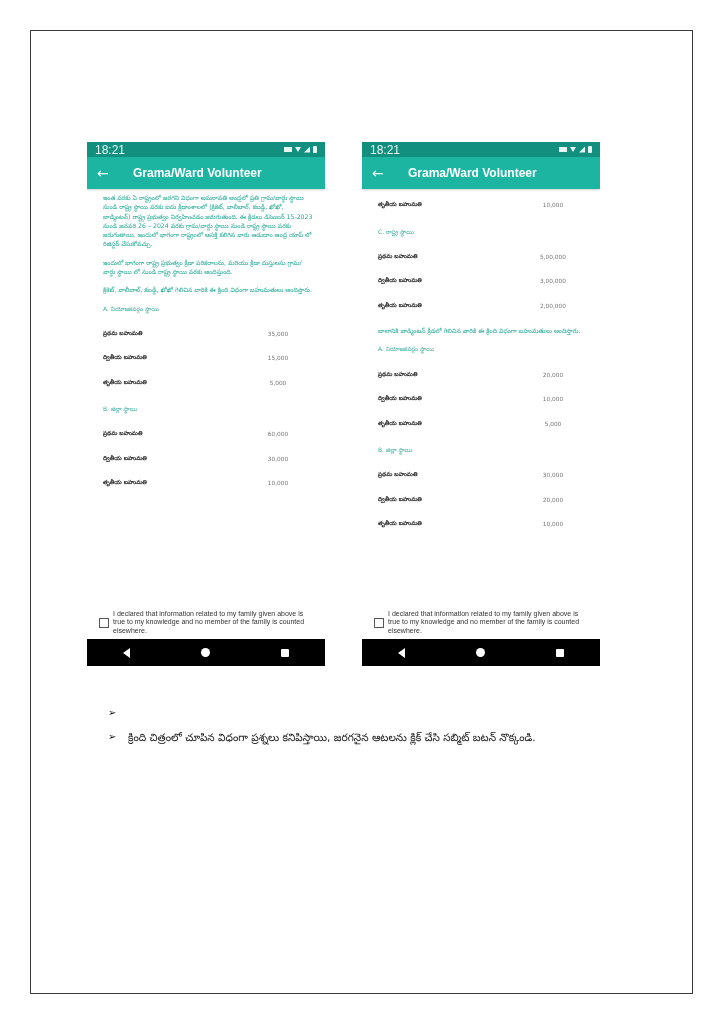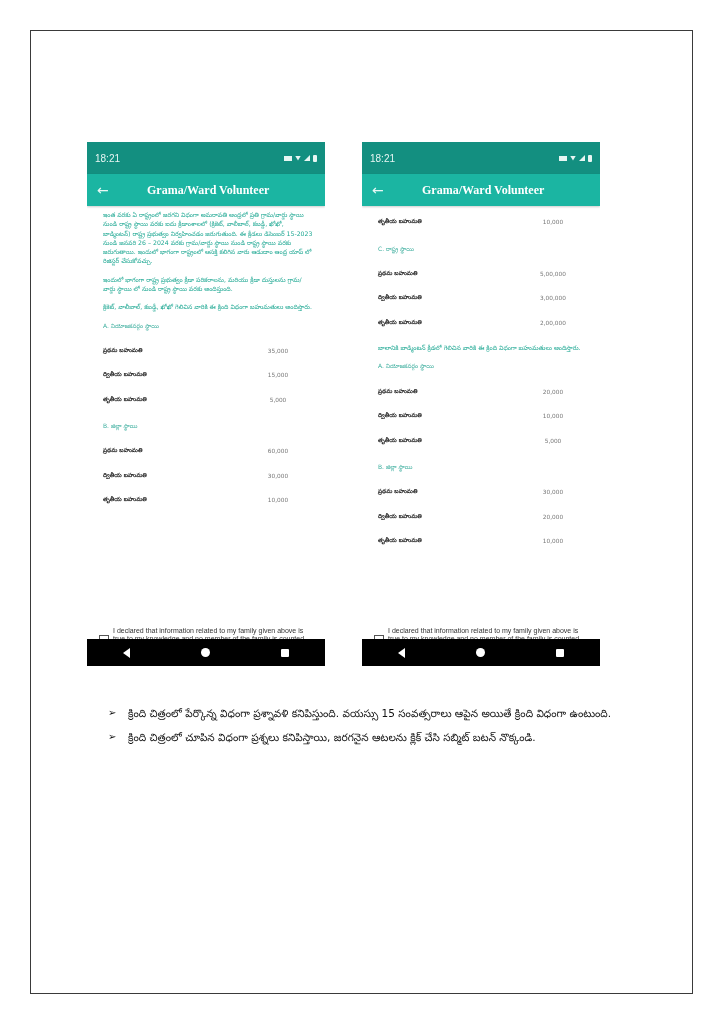--- a/index.html
+++ b/index.html
@@ -3,31 +3,31 @@
 <meta charset="utf-8">
 <style>
   html, body { margin: 0; padding: 0; background: #ffffff; }
   body { width: 724px; height: 1024px; position: relative; overflow: hidden; font-family: "DejaVu Sans", sans-serif; }
   .page-border { position: absolute; left: 30px; top: 30px; width: 663px; height: 964px; border: 1.5px solid #3a3a3a; box-sizing: border-box; }
 
   .phone { position: absolute; top: 142px; width: 238px; height: 524px; background: #fff; overflow: hidden; }
   .phone.left { left: 87px; }
   .phone.right { left: 362px; }
 
-  .statusbar { height: 32px; background: #138f80; color: #e8f6f3; font-size: 10px; display: flex; align-items: center; justify-content: space-between; padding: 0 8px; font-family: "Liberation Sans", sans-serif; }
+  .statusbar { height: 15px; background: #138f80; color: #e8f6f3; font-size: 12px; display: flex; align-items: center; justify-content: space-between; padding: 0 8px; font-family: "Liberation Sans", sans-serif; }
   .sb-icons { display: flex; gap: 3px; align-items: center; }
   .sb-icons span { display: inline-block; background: #e8f6f3; }
   .sb-msg { width: 8px; height: 5px; }
   .sb-wifi { width: 6px; height: 5px; clip-path: polygon(0 0,100% 0,50% 100%); }
   .sb-sig { width: 6px; height: 6px; clip-path: polygon(100% 0,100% 100%,0 100%); }
   .sb-bat { width: 4px; height: 7px; border-radius: 1px; }
 
   .appbar { height: 32px; background: #1bb5a2; display: flex; align-items: center; padding-left: 10px; box-shadow: 0 1px 2px rgba(0,0,0,0.2); }
   .back-arrow { color: #e8f8f5; font-size: 14px; width: 30px; font-family: "DejaVu Sans", sans-serif; }
-  .app-title { color: #ffffff; font-family: Liberation Serif, serif; font-weight: bold; font-size: 12px; margin-left: 20px; }
+  .app-title { color: #ffffff; font-family: Liberation Sans, sans-serif; font-weight: bold; font-size: 12px; margin-left: 6px; }
 
   .content { padding: 4px 12px 0 16px; height: 415px; overflow: hidden; }
   .para { color: #1fa893; font-size: 6.2px; line-height: 9.3px; margin: 0 0 9px 0; }
   .section-label { color: #3dae9e; font-size: 6px; margin: 10px 0 8px 0; }
   .row { display: flex; justify-content: space-between; align-items: center; height: 24.5px; font-size: 5.8px; color: #333; }
   .row .lbl { color: #222; font-weight: bold; }
   .row .val { color: #777; width: 70px; text-align: center; }
 
   .declare { display: flex; align-items: flex-start; padding: 0 8px 0 12px; margin-top: 2px; }
   .checkbox { width: 8px; height: 8px; border: 1px solid #555; margin-top: 8px; margin-right: 4px; flex-shrink: 0; }
@@ -180,19 +180,18 @@
   <div class="navbar">
     <span class="nav-back"></span>
     <span class="nav-home"></span>
     <span class="nav-recent"></span>
   </div>
 </div>
 
 <div class="bullets">
   <div class="bullet">
     <span class="bullet-icon">➢</span>
-    <span>క్రింది చిత్రంలో పేర్కొన్న విధంగా ప్రశ్నావళి కనిపిస్తుంది. వయస్సు 15 సంవత్సరాలు ఆపైన అయితే క్రింది విధంగా ఉంటుంది.</span>
   </div>
   <div class="bullet">
     <span class="bullet-icon">➢</span>
     <span>క్రింది చిత్రంలో చూపిన విధంగా ప్రశ్నలు కనిపిస్తాయి, జరగనైన ఆటలను క్లిక్ చేసి సబ్మిట్ బటన్ నొక్కండి.</span>
   </div>
 </div>
 
 </body></html>

